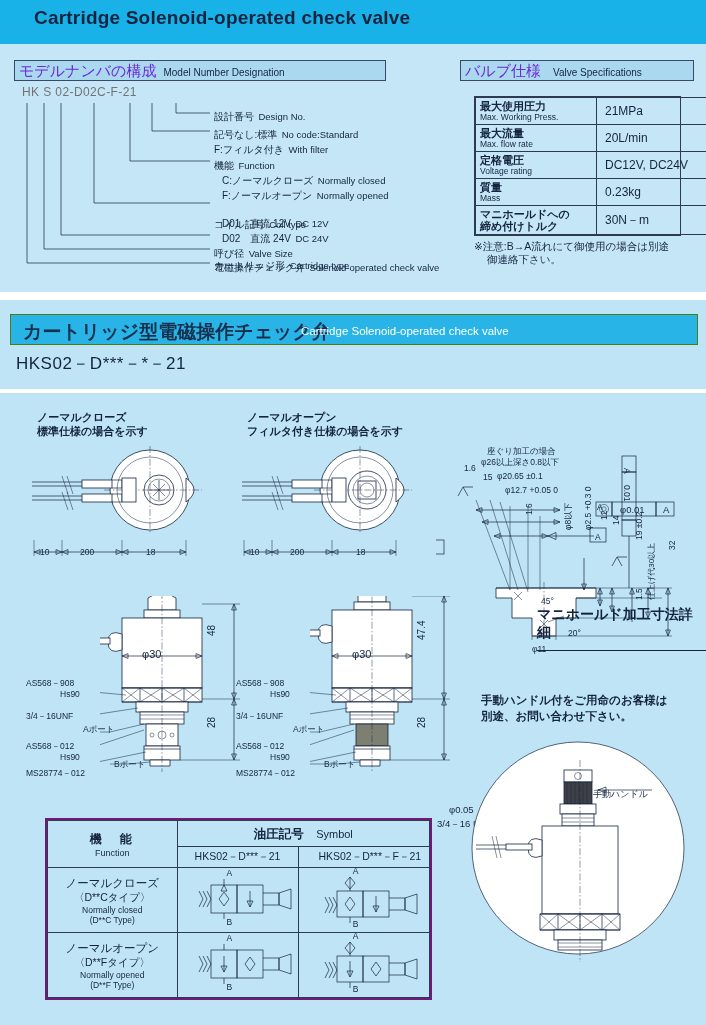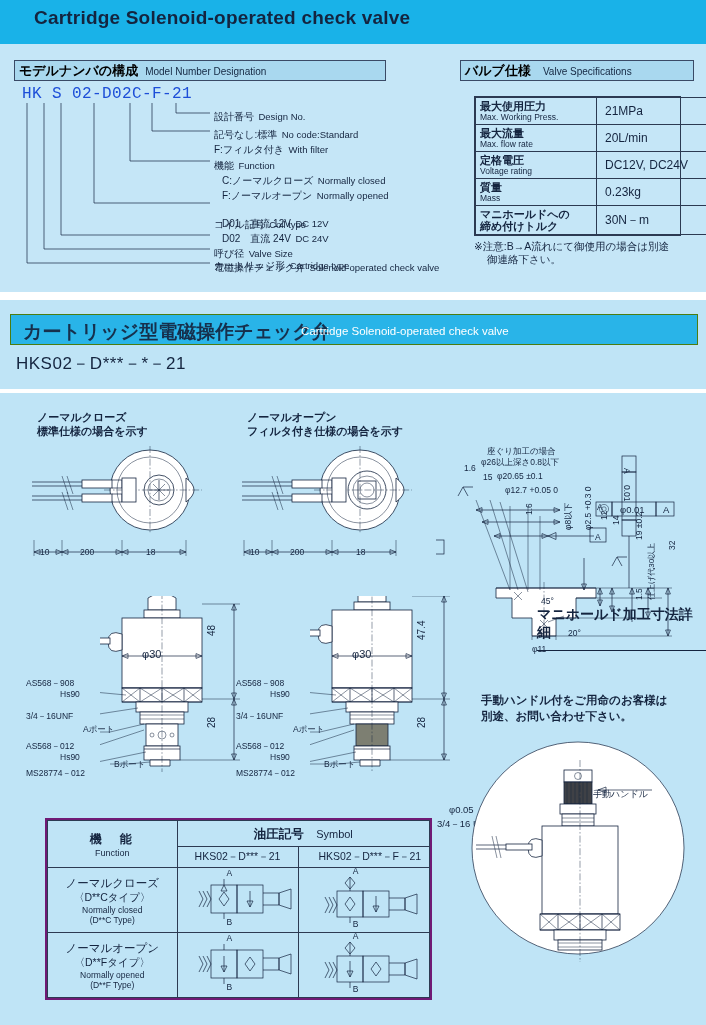--- a/index.html
+++ b/index.html
@@ -10,31 +10,31 @@
     color:#1b2a4a;overflow:hidden;
   }
   .page{position:absolute;inset:0;}
 
   
   #section1{position:absolute;left:0;top:0;width:706px;height:292px;background:#c5e6f7;}
   #banner1{position:absolute;left:0;top:0;width:706px;height:44px;background:#19b2e8;}
   #banner1 .t{position:absolute;left:34px;top:7px;font-size:19px;font-weight:bold;color:#14243f;letter-spacing:.2px;}
 
   .hdrbox{position:absolute;border:1px solid #3a4a66;background:#a9d8ef;height:19px;}
-  .hdrbox .jp{font-size:13px;font-weight:bold;color:#000000;line-height:19px;}
+  .hdrbox .jp{font-size:15px;font-weight:normal;color:#6d28d9;line-height:19px;}
   .hdrbox .en{font-size:10px;color:#132640;line-height:19px;}
 
   #hdr-model{left:14px;top:60px;width:370px;}
   #hdr-model .jp{margin-left:4px;}
   #hdr-model .en{margin-left:7px;}
   #hdr-spec{left:460px;top:60px;width:232px;}
   #hdr-spec .jp{margin-left:4px;}
   #hdr-spec .en{margin-left:12px;}
 
-  #modelcode{position:absolute;left:22px;top:85px;font-size:16px;letter-spacing:.4px;color:#1d4ed8;font-family:Liberation Mono, monospace;}
+  #modelcode{position:absolute;left:22px;top:85px;font-size:12px;letter-spacing:.4px;color:#737373;}
 
   
   #tree{position:absolute;left:14px;top:103px;width:430px;height:175px;text-decoration:underline;}
   #tree svg{position:absolute;left:0;top:0;}
   .leg{position:absolute;white-space:nowrap;}
   .leg .jp{font-size:10px;color:#14243f;}
   .leg .en{font-size:9.5px;color:#14243f;}
 
   
   #spectable{position:absolute;left:474px;top:96px;width:205px;border:1px solid #2c3a52;border-collapse:collapse;}

